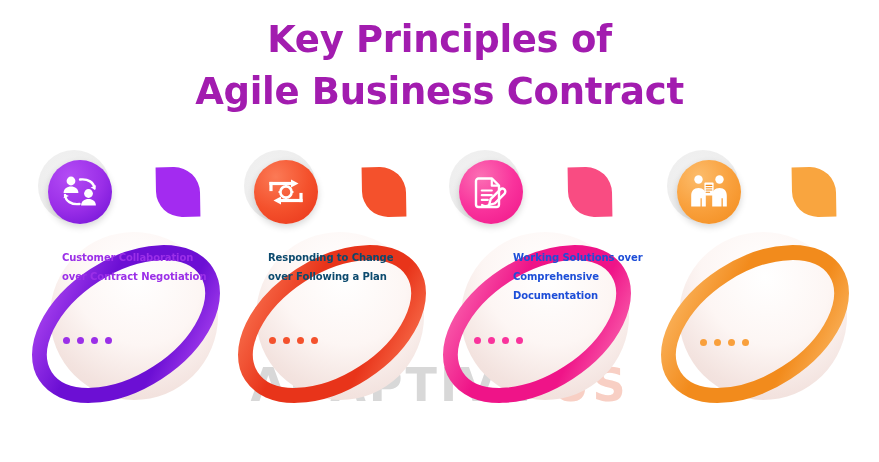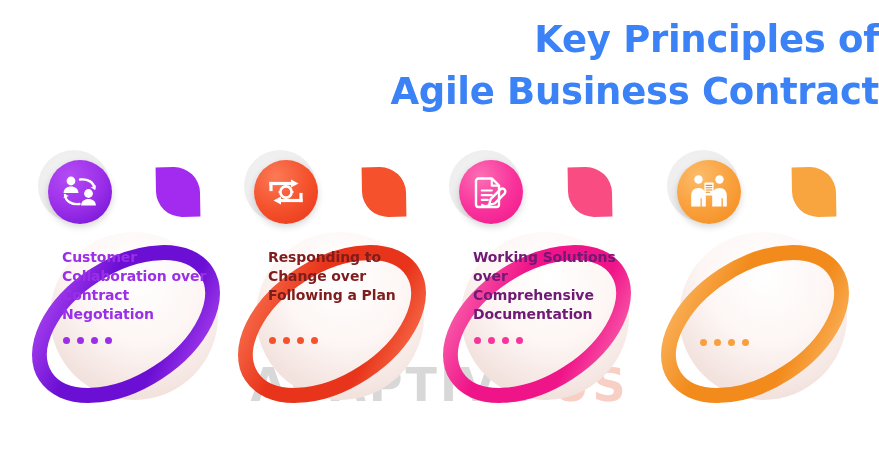--- a/index.html
+++ b/index.html
@@ -27,28 +27,27 @@
   #title-block {
     position: absolute;
     top: 14px;
     left: 0;
     width: 879px;
     text-align: center;
     z-index: 6;
   }
   .title-line {
     display: block;
-    color: #3b82f6;
+    color: #a21caf;
     font-family: "DejaVu Sans", sans-serif;
     font-weight: bold;
     font-size: 37px;
     letter-spacing: -0.3px;
     line-height: 52px;
     white-space: nowrap;
-    text-align: right;
   }
 
   
   #watermark {
     position: absolute;
     left: 0;
     top: 358px;
     width: 879px;
     text-align: center;
     z-index: 1;
@@ -140,21 +139,21 @@
 
   
   .card-text {
     position: absolute;
     left: 40px;
     top: 110px;
     width: 150px;
     z-index: 6;
     font-family: "DejaVu Sans", sans-serif;
     font-weight: bold;
-    font-size: 14px;
+    font-size: 10px;
     line-height: 19px;
     letter-spacing: -0.1px;
   }
   .dots {
     position: absolute;
     left: 41px;
     top: 200px;
     z-index: 6;
     display: flex;
     gap: 7px;
@@ -266,21 +265,21 @@
         <circle cx="20" cy="20" r="5.6" fill="none" stroke="white" stroke-width="2.6"></circle>
         <g fill="white">
           <rect x="19.1" y="12.5" width="1.8" height="2.6"></rect>
           <rect x="19.1" y="24.9" width="1.8" height="2.6"></rect>
           <rect x="12.5" y="19.1" width="2.6" height="1.8"></rect>
           <rect x="24.9" y="19.1" width="2.6" height="1.8"></rect>
         </g>
       </svg>
           </div>
         </div>
-        <div class="card-text" style="color: #7f1d1d;">Responding to Change over Following a Plan</div>
+        <div class="card-text" style="color: #0c4a6e;">Responding to Change over Following a Plan</div>
         <div class="dots">
           <span class="dot" style="background: rgb(244, 81, 44);"></span>
           <span class="dot" style="background: rgb(244, 81, 44);"></span>
           <span class="dot" style="background: rgb(244, 81, 44);"></span>
           <span class="dot" style="background: rgb(244, 81, 44);"></span>
         </div>
       </div>
       <div class="card" id="card-2" style="left: 433px;">
         <div class="egg"></div>
         <div class="swoosh-wrap">
@@ -310,21 +309,21 @@
         <g stroke="white" stroke-width="2.2" stroke-linecap="round">
           <path d="M10.8 18.5 h10"></path>
           <path d="M10.8 23.2 h10"></path>
           <path d="M10.8 27.9 h6"></path>
         </g>
         <path d="M33.4 17.4 a3.1 3.1 0 0 1 0 4.4 l-9.6 9.6 -5.6 1.4 1.4 -5.6 9.6 -9.6 a3.1 3.1 0 0 1 4.2 -0.2 z" fill="none" stroke="white" stroke-width="2.4" stroke-linejoin="round"></path>
         <path d="M18.2 32.8 c-2.6 1.8 -5.2 1.4 -7.2 0.2" fill="none" stroke="white" stroke-width="2.2" stroke-linecap="round"></path>
       </svg>
           </div>
         </div>
-        <div class="card-text" style="color: #701a75;">Working Solutions over Comprehensive Documentation</div>
+        <div class="card-text" style="color: #1d4ed8; margin-left: 40px;">Working Solutions over Comprehensive Documentation</div>
         <div class="dots">
           <span class="dot" style="background: rgb(249, 51, 156);"></span>
           <span class="dot" style="background: rgb(249, 51, 156);"></span>
           <span class="dot" style="background: rgb(249, 51, 156);"></span>
           <span class="dot" style="background: rgb(249, 51, 156);"></span>
         </div>
       </div>
       <div class="card" id="card-3" style="left: 651px;">
         <div class="egg"></div>
         <div class="swoosh-wrap">

